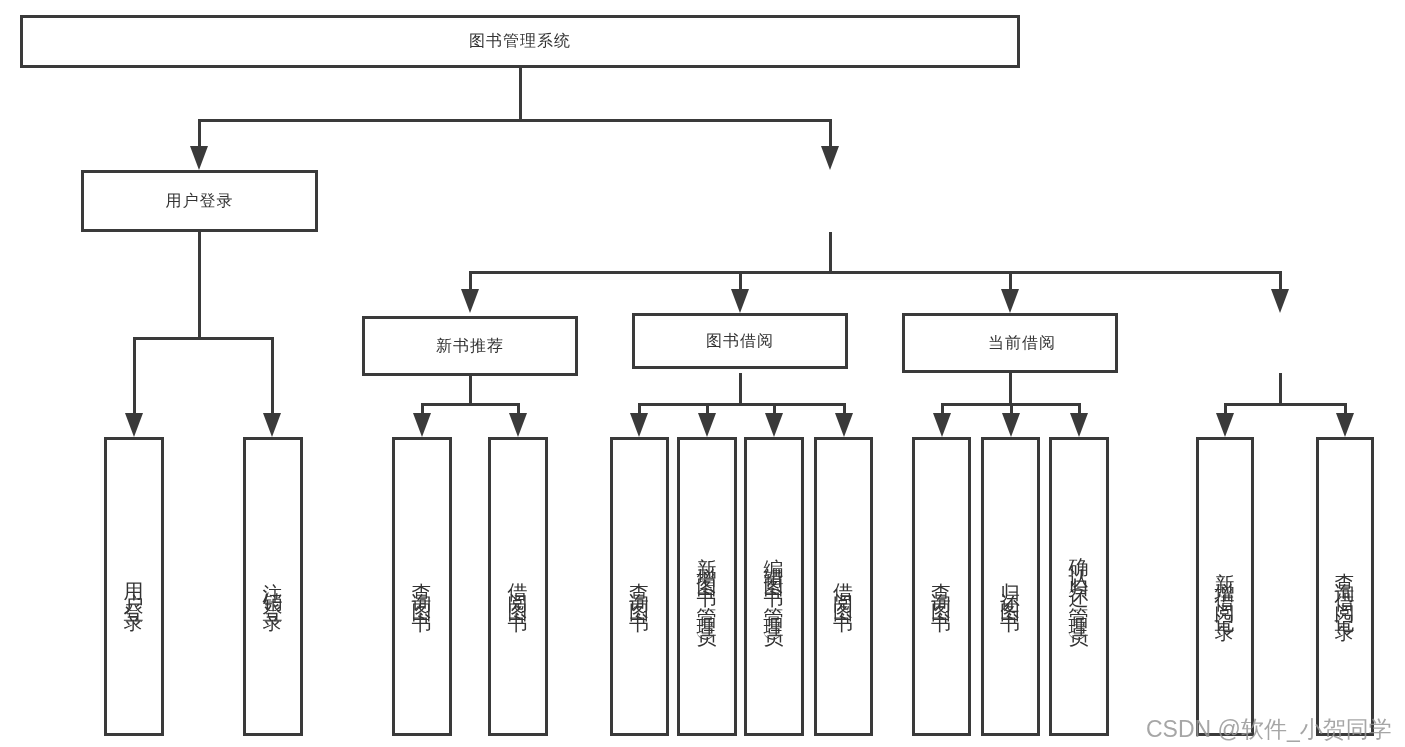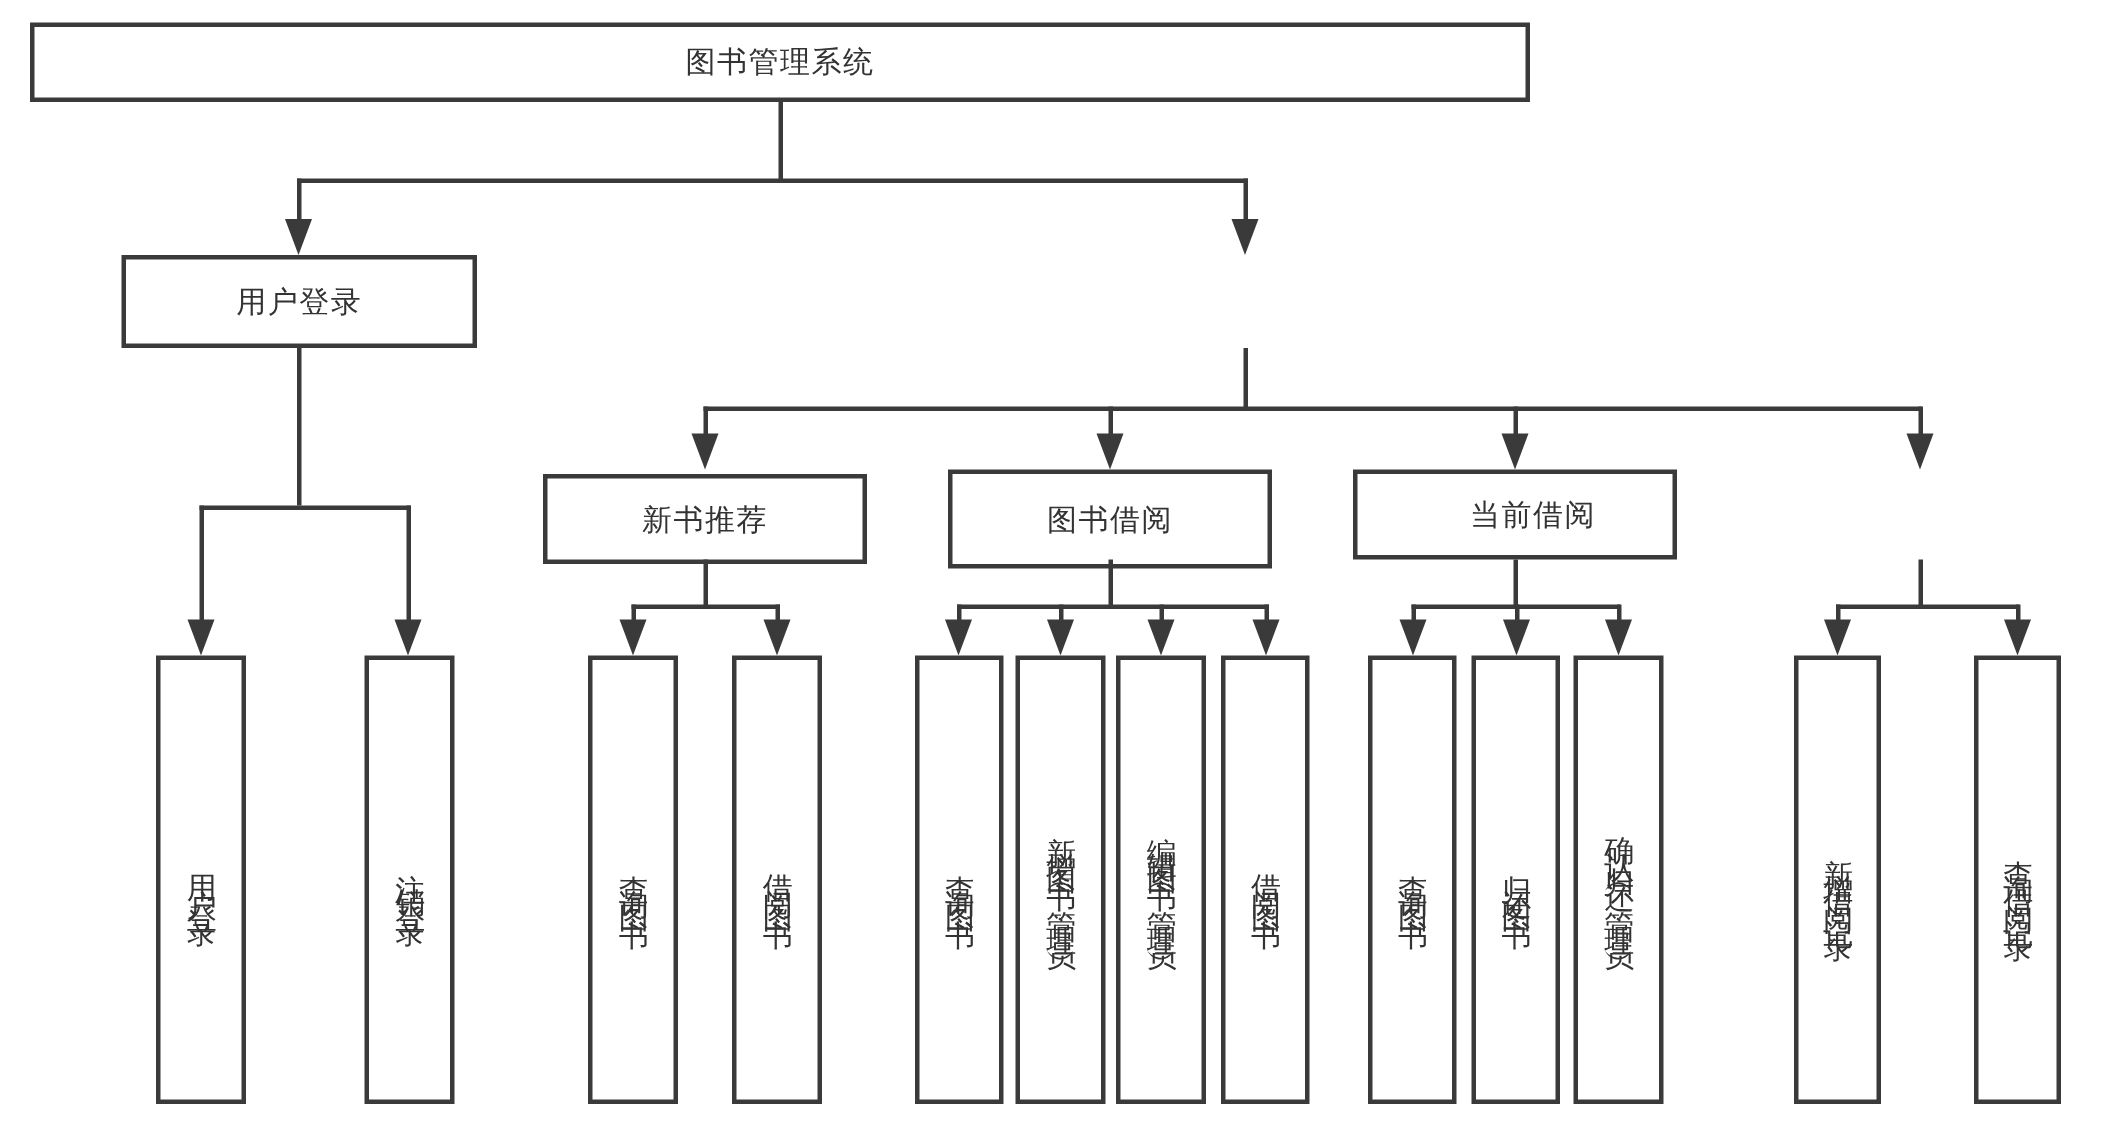--- a/index.html
+++ b/index.html
@@ -19,21 +19,21 @@
   .node {
     position: absolute;
     box-sizing: border-box;
     border: 3px solid #3a3a3a;
     background: #ffffff;
     display: flex;
     align-items: center;
     justify-content: center;
     color: #333333;
   }
-  .hnode { font-size: 20px; letter-spacing: 1px; }
+  .hnode { font-size: 16px; letter-spacing: 1px; }
   .vnode span {
     writing-mode: vertical-rl;
     text-orientation: mixed;
     font-size: 20px;
     letter-spacing: 10px;
     line-height: 1.4;
     white-space: nowrap;
   }
   
   .hline, .vline {
@@ -95,21 +95,21 @@
   <div class="vline" style="left:739px; top:271px; height:20px;"></div>
   <div class="arrow" style="left:731px; top:289px;"></div>
   <div class="vline" style="left:1009px; top:271px; height:20px;"></div>
   <div class="arrow" style="left:1001px; top:289px;"></div>
   <div class="vline" style="left:1279px; top:271px; height:20px;"></div>
   <div class="arrow" style="left:1271px; top:289px;"></div>
 
   <div class="node hnode" style="left:362px; top:316px; width:216px; height:60px;">
     <span>新书推荐</span>
   </div>
-  <div class="node hnode" style="left:632px; top:313px; width:216px; height:66px;">
+  <div class="node hnode" style="left:632px; top:313px; width:216px; height:56px;">
     <span>图书借阅</span>
   </div>
   <div class="node hnode" style="left:902px; top:313px; width:216px; height:60px;padding-left:24px;">
     <span>当前借阅</span>
   </div>
 
   <div class="vline" style="left:469px; top:373px; height:32px;"></div>
   <div class="hline" style="left:421px; top:403px; width:99px;"></div>
   <div class="vline" style="left:421px; top:403px; height:12px;"></div>
   <div class="arrow" style="left:413px; top:413px;"></div>
@@ -180,14 +180,15 @@
     <span>确认归还（管理员）</span>
   </div>
 
   <div class="node vnode" style="left:1196px; top:437px; width:58px; height:299px;">
     <span>新增借阅记录</span>
   </div>
   <div class="node vnode" style="left:1316px; top:437px; width:58px; height:299px;">
     <span>查询借阅记录</span>
   </div>
 
+  <div class="watermark">CSDN @软件_小贺同学</div>
 
 </div>
 
 </body></html>

